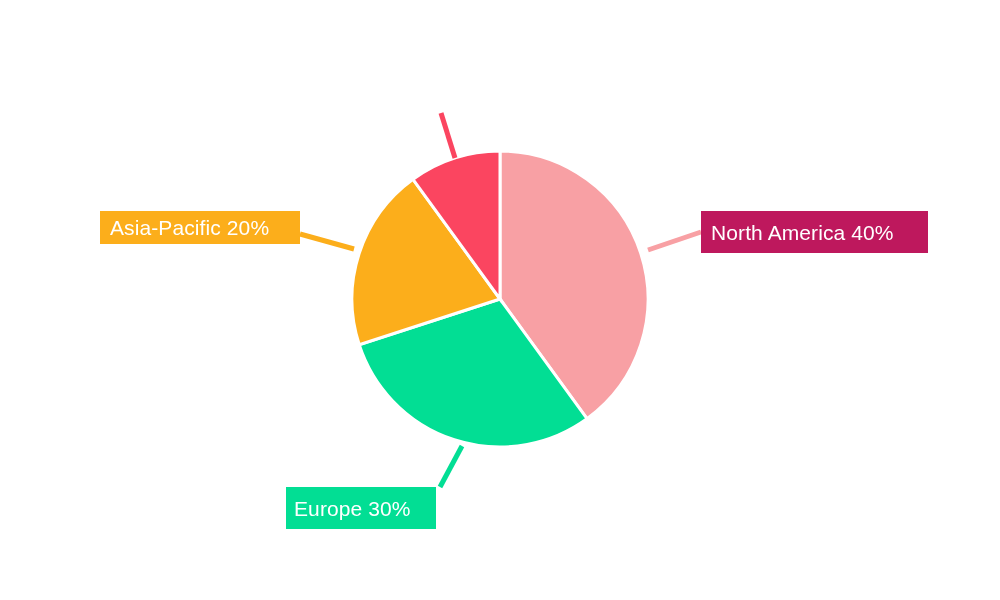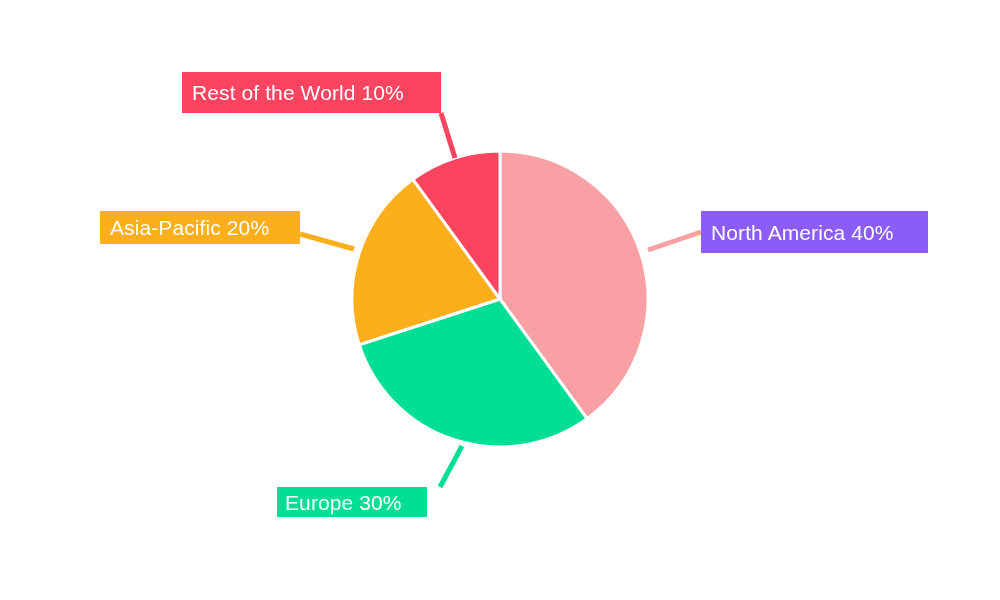--- a/index.html
+++ b/index.html
@@ -38,24 +38,24 @@
     padding: 0 10px;
     letter-spacing: 0.1px;
   }
   #label-north-america {
     left: 701px;
     top: 211px;
     width: 227px;
     height: 42px;
   }
   #label-europe {
-    left: 277px;
+    left: 286px;
     top: 487px;
     width: 150px;
-    height: 30px;
+    height: 42px;
     padding-left: 8px;
   }
   #label-asia-pacific {
     left: 100px;
     top: 211px;
     width: 200px;
     height: 33px;
   }
   #label-rest-of-world {
     left: 182px;
@@ -81,29 +81,26 @@
       <path fill="#fb4560" stroke="#ffffff" stroke-width="3" d="M 500.00 299.00 L 413.01 179.27 A 148 148 0 0 1 500.00 151.00 Z"></path>
     </g>
     <g>
       <line x1="648" y1="250" x2="701" y2="232" stroke="#f8a0a4" stroke-width="5"></line>
       <line x1="462" y1="446" x2="440" y2="487" stroke="#02de94" stroke-width="5"></line>
       <line x1="354" y1="249" x2="300" y2="234" stroke="#fcae1b" stroke-width="5"></line>
       <line x1="455" y1="158" x2="441" y2="113" stroke="#fb4560" stroke-width="5"></line>
     </g>
   </svg>
 
-  <div class="pie-label" id="label-north-america" style="background: #8b5cf6; color: rgb(255, 255, 255);">
+  <div class="pie-label" id="label-north-america" style="background: #be185d; color: rgb(255, 255, 255);">
     <span>North America 40%</span>
   </div>
 
   <div class="pie-label" id="label-europe" style="background: rgb(2, 222, 148); color: rgb(255, 255, 255);">
     <span>Europe 30%</span>
   </div>
 
   <div class="pie-label" id="label-asia-pacific" style="background: rgb(252, 174, 27); color: rgb(255, 255, 255);">
     <span>Asia-Pacific 20%</span>
   </div>
 
-  <div class="pie-label" id="label-rest-of-world" style="background: rgb(251, 69, 96); color: rgb(255, 255, 255);">
-    <span>Rest of the World 10%</span>
-  </div>
 
 </div>
 
 </body></html>

